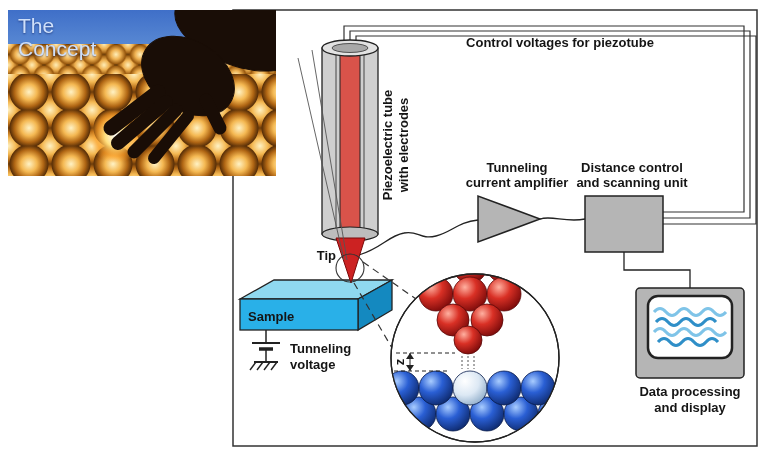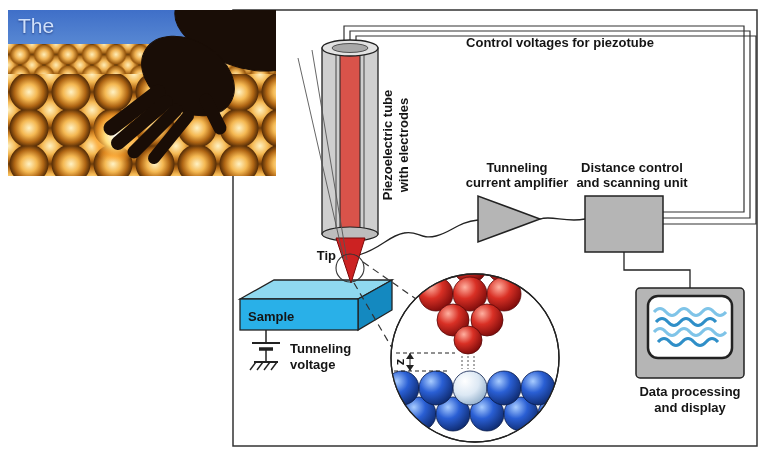--- a/index.html
+++ b/index.html
@@ -206,15 +206,16 @@
         <ellipse cx="232" cy="20" rx="68" ry="36" transform="rotate(20 232 20)"></ellipse>
         <ellipse cx="180" cy="66" rx="50" ry="35" transform="rotate(32 180 66)"></ellipse>
         <path d="M150,82 L103,118" stroke-width="15" stroke-linecap="round" fill="none"></path>
         <path d="M158,92 L110,133" stroke-width="14" stroke-linecap="round" fill="none"></path>
         <path d="M168,100 L126,142" stroke-width="13" stroke-linecap="round" fill="none"></path>
         <path d="M180,106 L146,148" stroke-width="12" stroke-linecap="round" fill="none"></path>
         <path d="M198,90 L212,118" stroke-width="13" stroke-linecap="round" fill="none"></path>
       </g>
     </svg>
     <div class="photo-title" id="title1">The</div>
+    <div class="photo-title" id="title2">Concept</div>
   </div>
 
 </div>
 
 </body></html>

